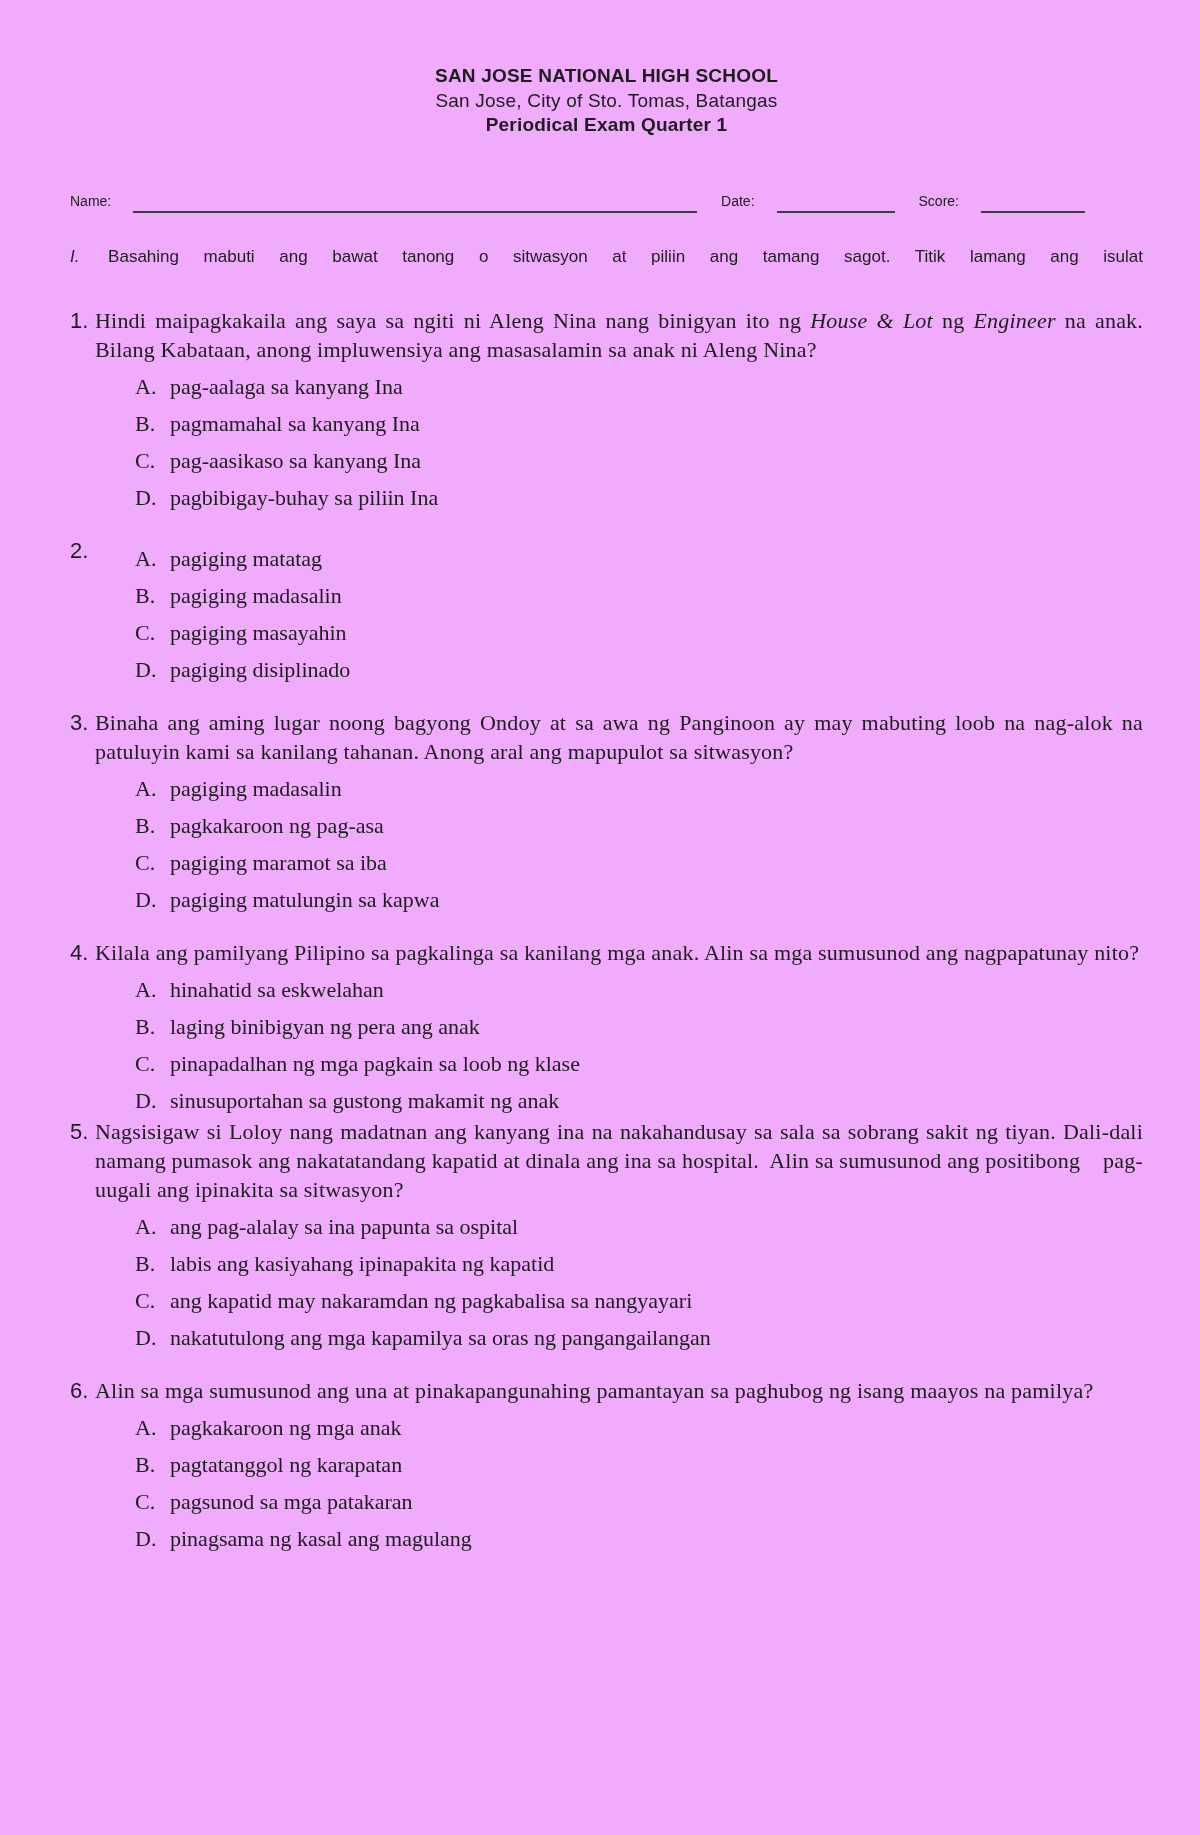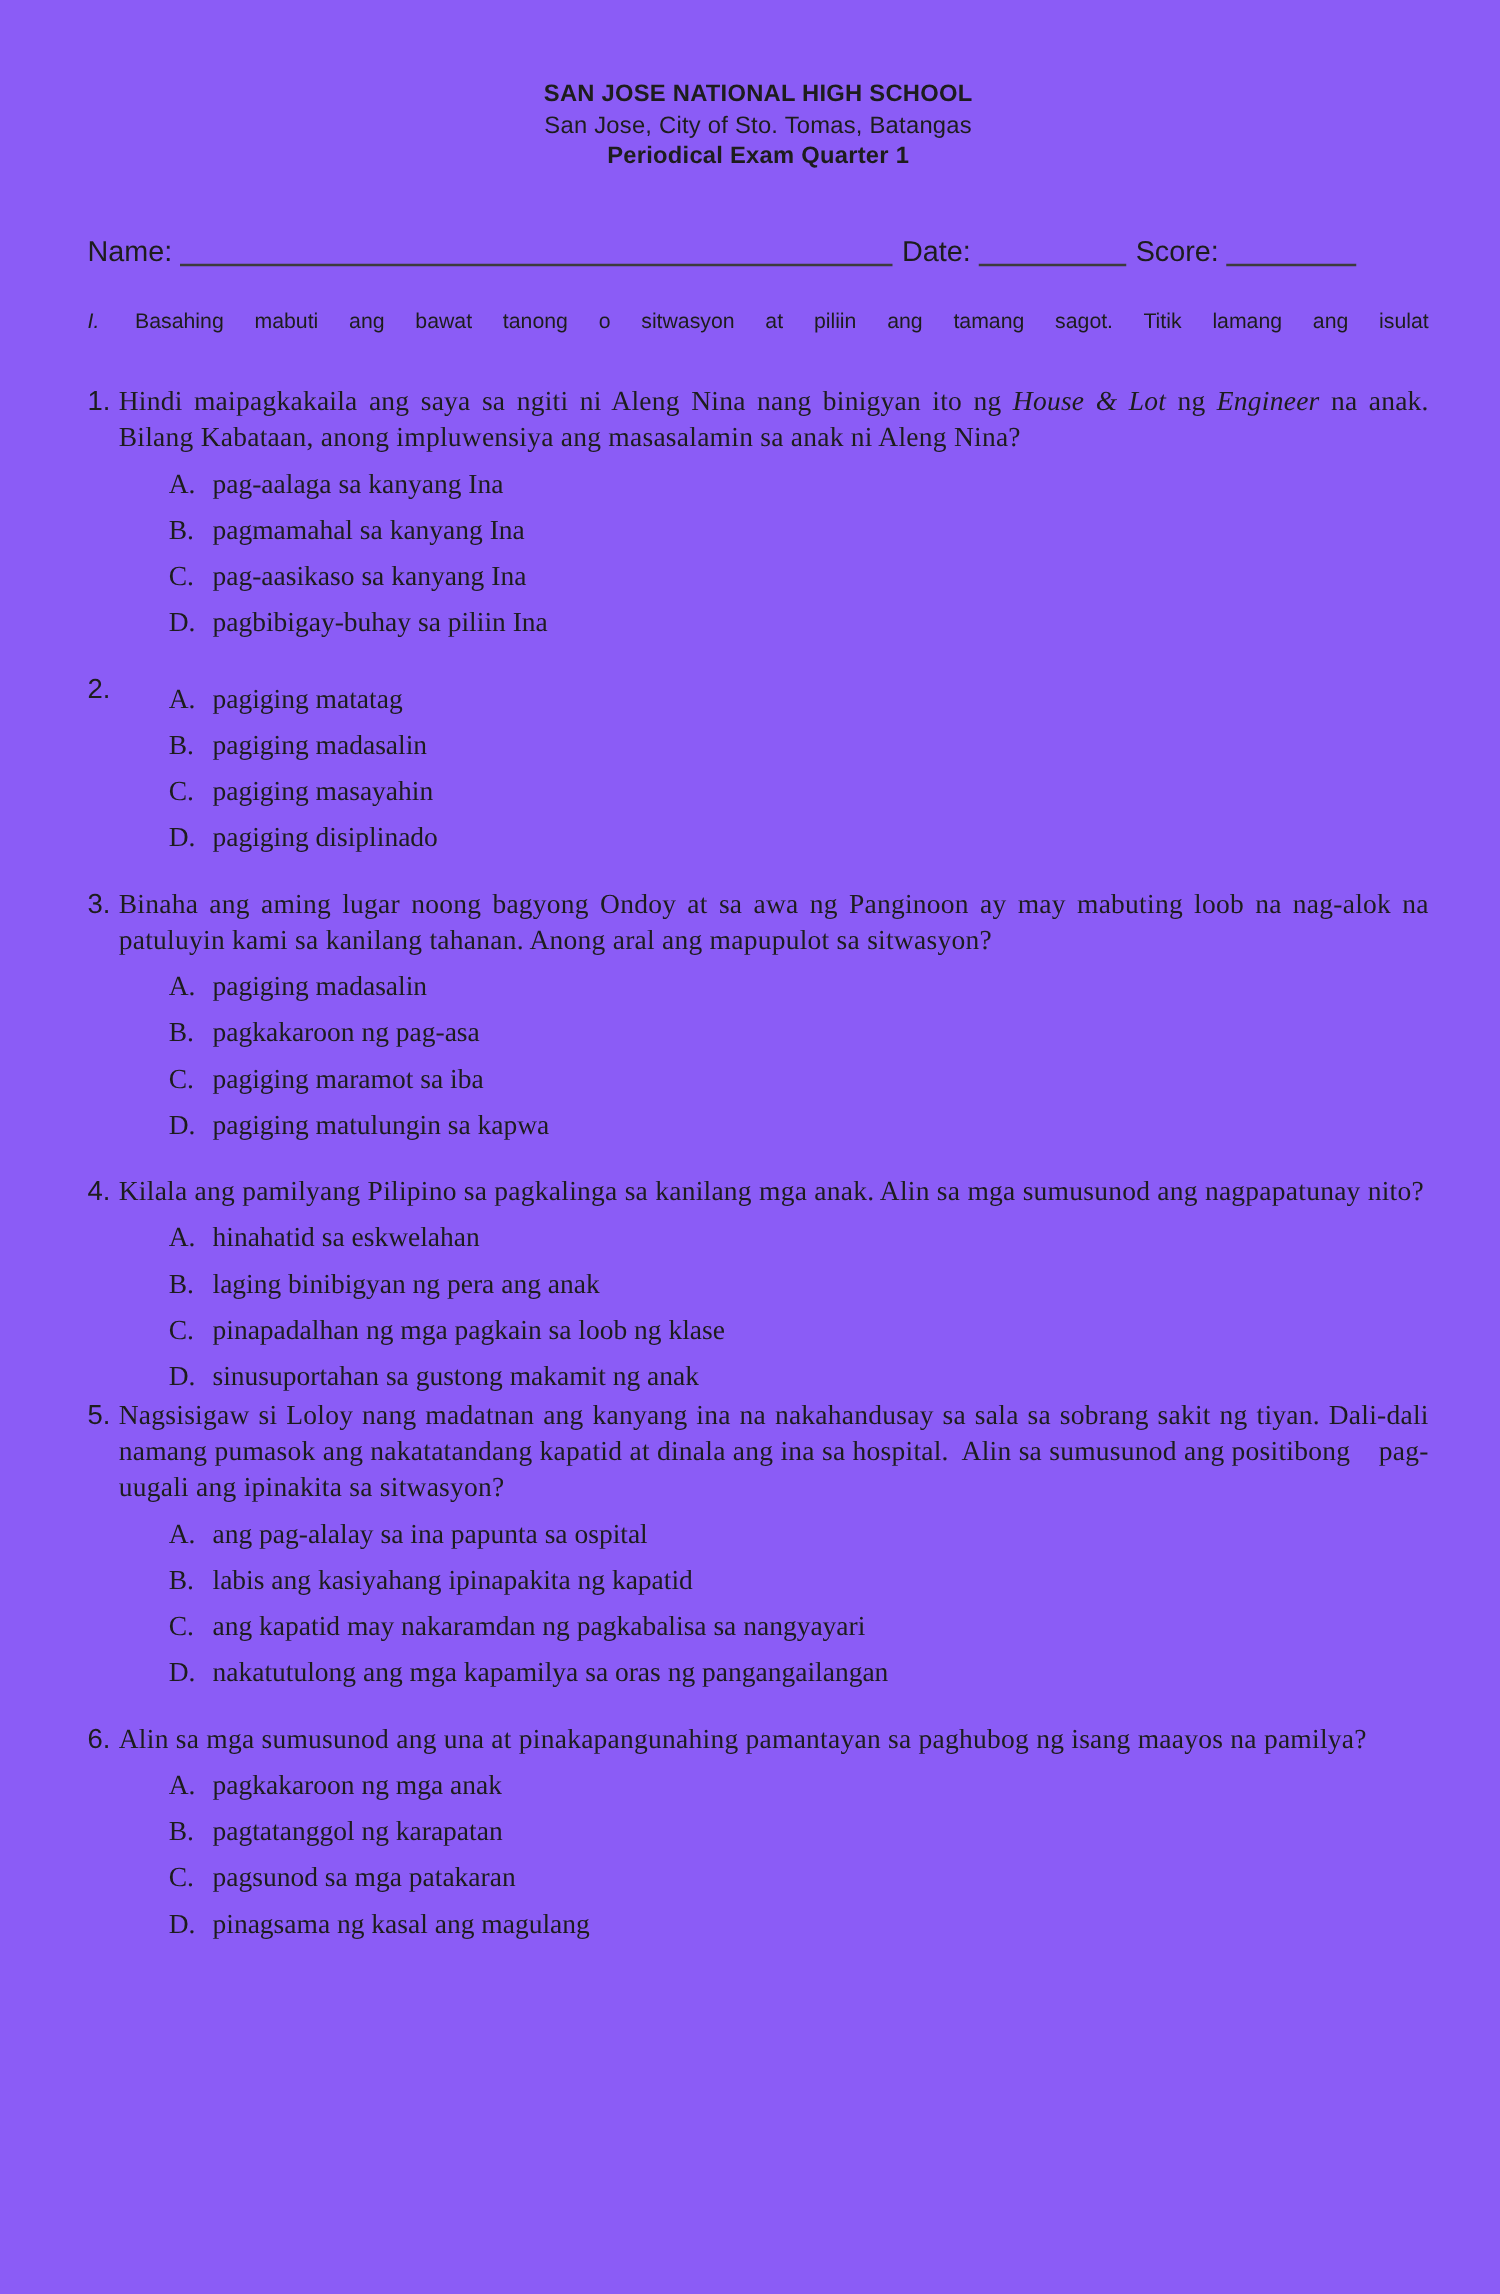--- a/index.html
+++ b/index.html
@@ -6,43 +6,44 @@
     margin: 0;
     padding: 0;
     background: #ffffff;
   }
   .page {
     position: relative;
     width: 1200px;
     height: 1835px;
     box-sizing: border-box;
     padding: 0 57px 0 70px;
-    background: #8b5cf6;
+    background: #f0abfc;
     color: #1d1d1d;
     font-family: "Liberation Sans", "DejaVu Sans", sans-serif;
     overflow: hidden;
   }
   
   .header {
     margin: 0 auto;
     padding-top: 64px;
     text-align: center;
     font-size: 19px;
     line-height: 24.5px;
     letter-spacing: 0.2px;
   }
   .header .bold { font-weight: 700; }
   
   .info-row {
     display: flex;
     align-items: flex-end;
     margin-top: 50px;
     padding-right: 58px;
-    font-size: 23px;
+    font-size: 14px;
     line-height: 26px;
+    gap: 16px;
   }
   .info-label { flex: none; }
   .blank {
     border-bottom: 2px solid #3c3c3c;
     height: 20px;
     margin: 0 8px 1px 6px;
   }
   .blank.grow { flex: 1 1 auto; }
   .blank.date-blank { width: 118px; flex: none; }
   .blank.score-blank { width: 104px; flex: none; margin-right: 0; }

